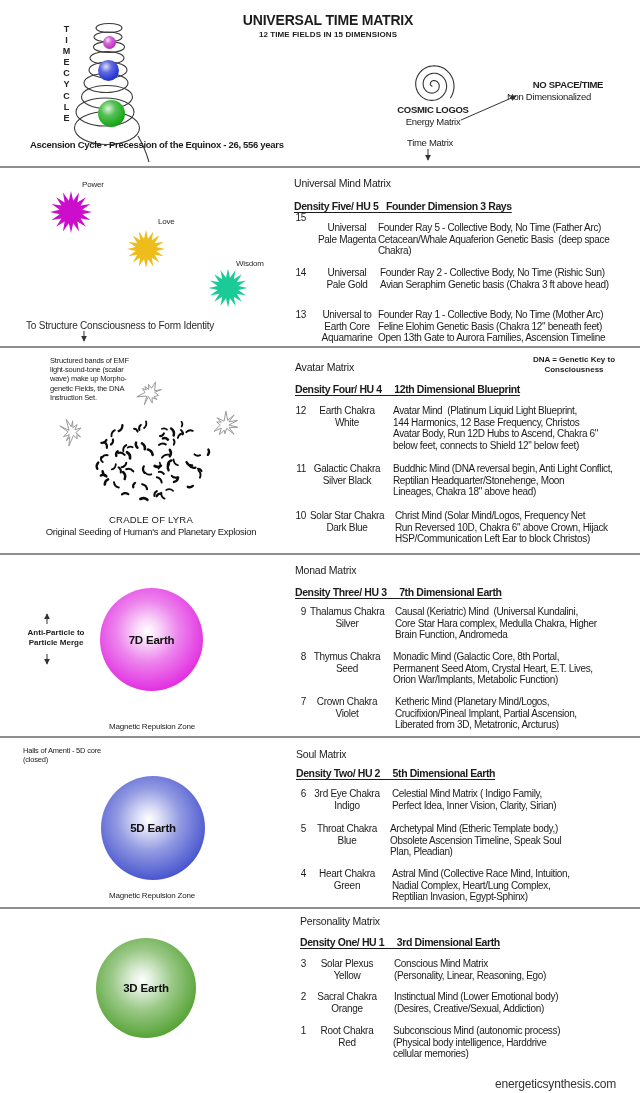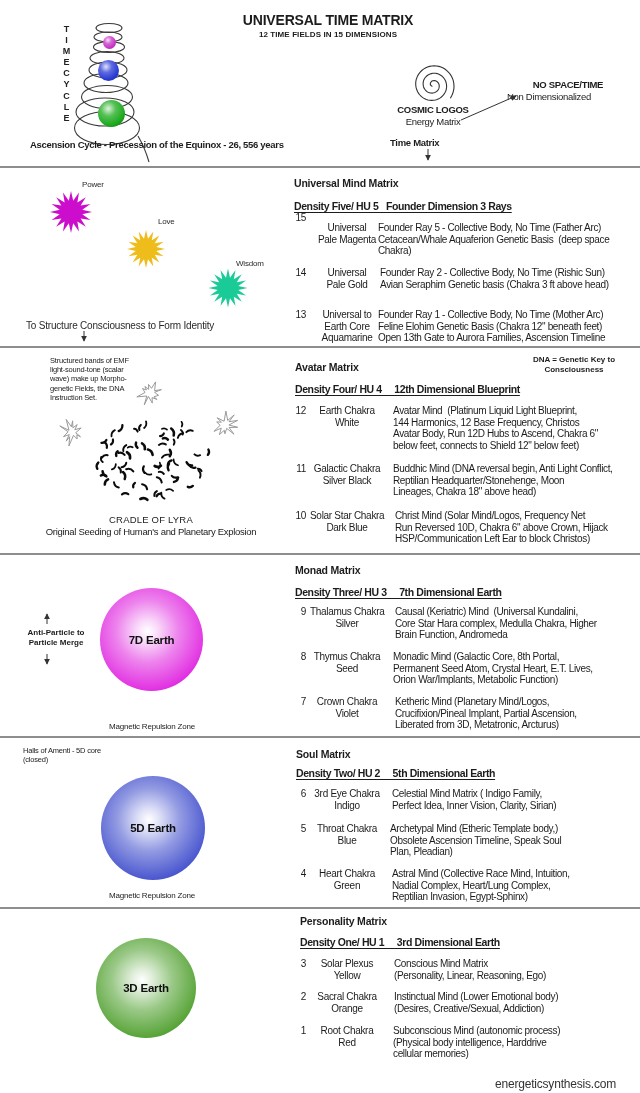--- a/index.html
+++ b/index.html
@@ -17,31 +17,31 @@
   .vchar{height:11.1px;line-height:11.1px;text-align:center;}
 
   #ascension{left:30px;top:139px;font-size:9.5px;font-weight:bold;letter-spacing:-0.3px;}
 
   .ball{position:absolute;border-radius:50%;}
 
   #cosmic-logos{left:393px;top:104px;width:80px;text-align:center;font-size:9.5px;font-weight:bold;letter-spacing:-0.3px;}
   #energy-matrix{left:393px;top:116px;width:80px;text-align:center;font-size:9.5px;letter-spacing:-0.3px;}
   #no-space-time{left:506px;top:79px;width:124px;text-align:center;font-size:9.5px;font-weight:bold;letter-spacing:-0.3px;}
   #non-dim{left:487px;top:91px;width:124px;text-align:center;font-size:9.5px;letter-spacing:-0.3px;}
-  #time-matrix{left:390px;top:137px;width:80px;text-align:left;font-size:9.5px;font-weight:bold;letter-spacing:-0.3px;}
+  #time-matrix{left:390px;top:137px;width:80px;text-align:center;font-size:9.5px;font-weight:normal;letter-spacing:-0.3px;}
 
   .ray-label{font-size:8px;color:#2a2a2a;letter-spacing:-0.2px;}
   #to-structure{left:26px;top:320px;font-size:10px;letter-spacing:-0.2px;color:#2a2a2a;}
 
   #structured-bands{left:25px;top:356px;font-size:7.5px;line-height:9.2px;letter-spacing:-0.2px;color:#222;margin-left:25px;}
   #cradle-title{left:61px;top:514px;width:180px;text-align:center;font-size:9.5px;letter-spacing:0.2px;}
   #cradle-sub{left:33px;top:526px;width:236px;text-align:center;font-size:9.5px;letter-spacing:-0.3px;}
   #dna-note{left:518px;top:355px;width:112px;text-align:center;font-size:8px;font-weight:bold;line-height:9.5px;}
 
-  .sec-title{position:absolute;font-size:10.5px;font-weight:bold;letter-spacing:-0.2px;}
+  .sec-title{position:absolute;font-size:10.5px;font-weight:normal;letter-spacing:-0.2px;}
   .sec-density{position:absolute;font-size:10.5px;font-weight:bold;letter-spacing:-0.4px;
                text-decoration:underline;text-underline-offset:2px;white-space:pre;}
   .row-num{position:absolute;left:282px;width:24px;text-align:right;font-size:10px;letter-spacing:-0.3px;}
   .row-lbl{position:absolute;left:310px;width:74px;text-align:center;font-size:10px;
            letter-spacing:-0.3px;line-height:11.6px;white-space:pre;}
   .row-desc{position:absolute;font-size:10px;letter-spacing:-0.35px;line-height:11.6px;white-space:pre;}
 
   .sphere{position:absolute;border-radius:50%;display:flex;align-items:center;justify-content:center;}
   .sphere-label{font-size:11.5px;font-weight:bold;color:#101010;letter-spacing:-0.2px;}
 

